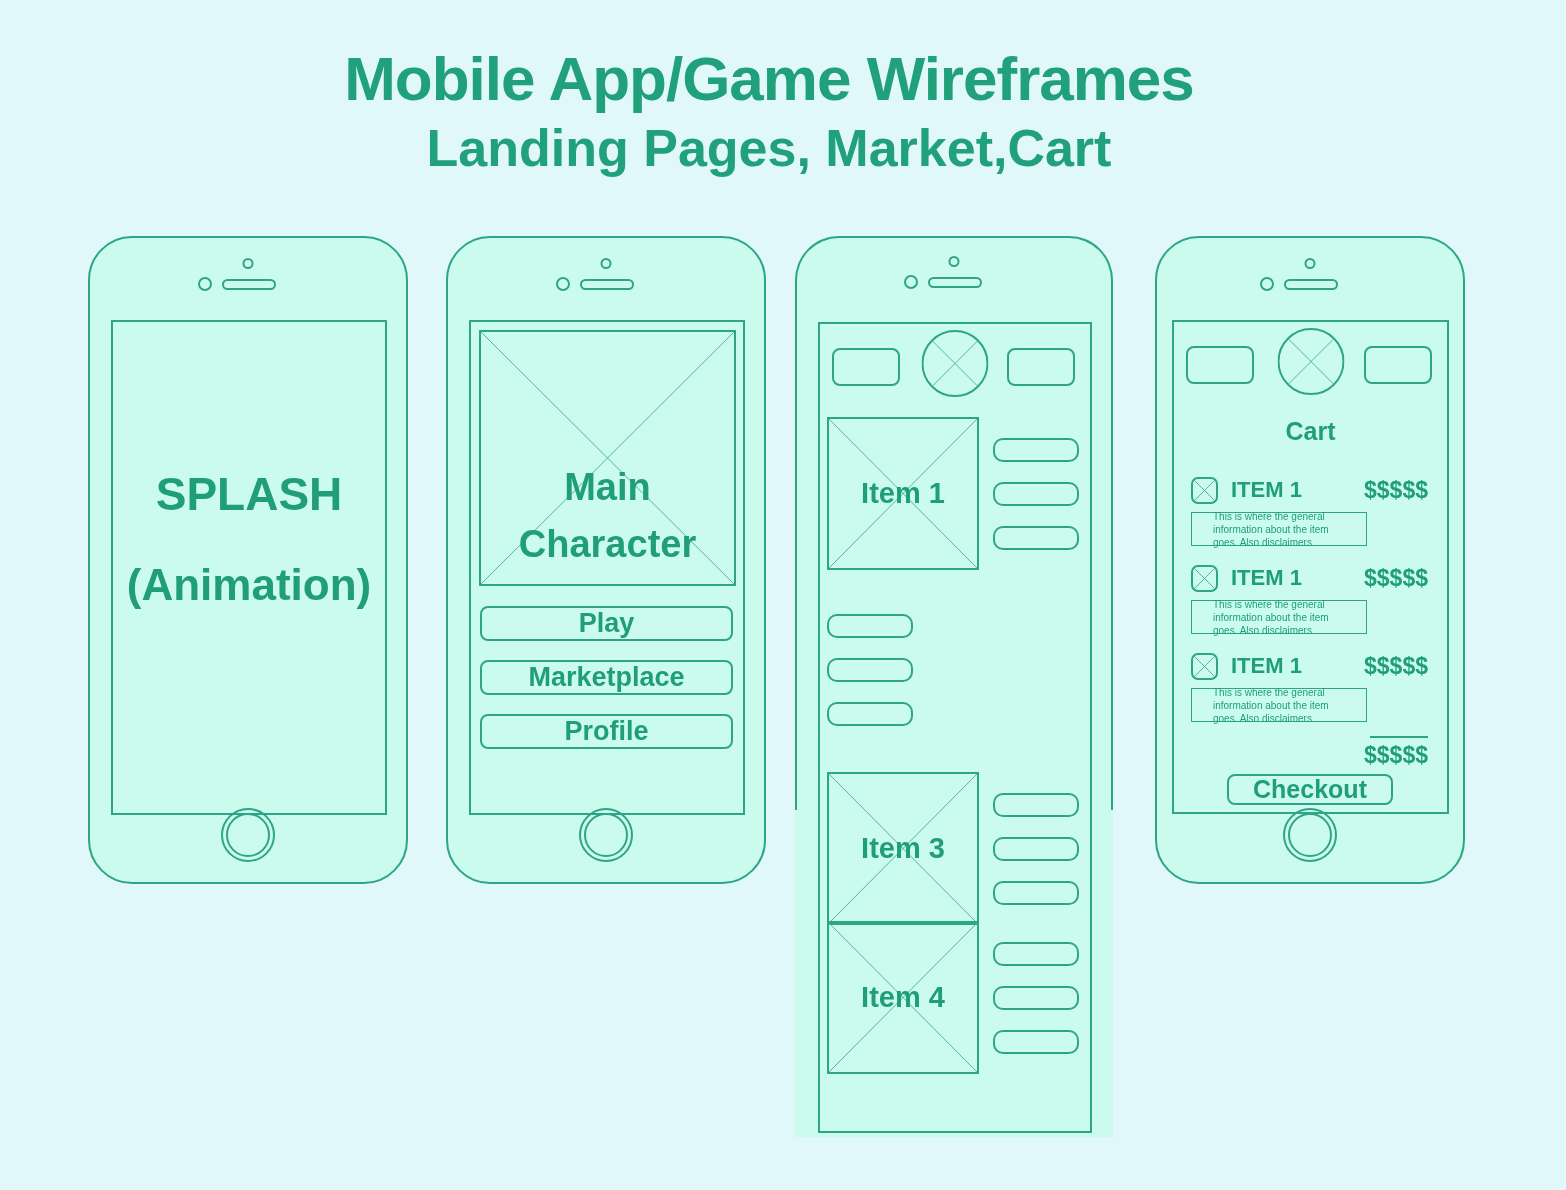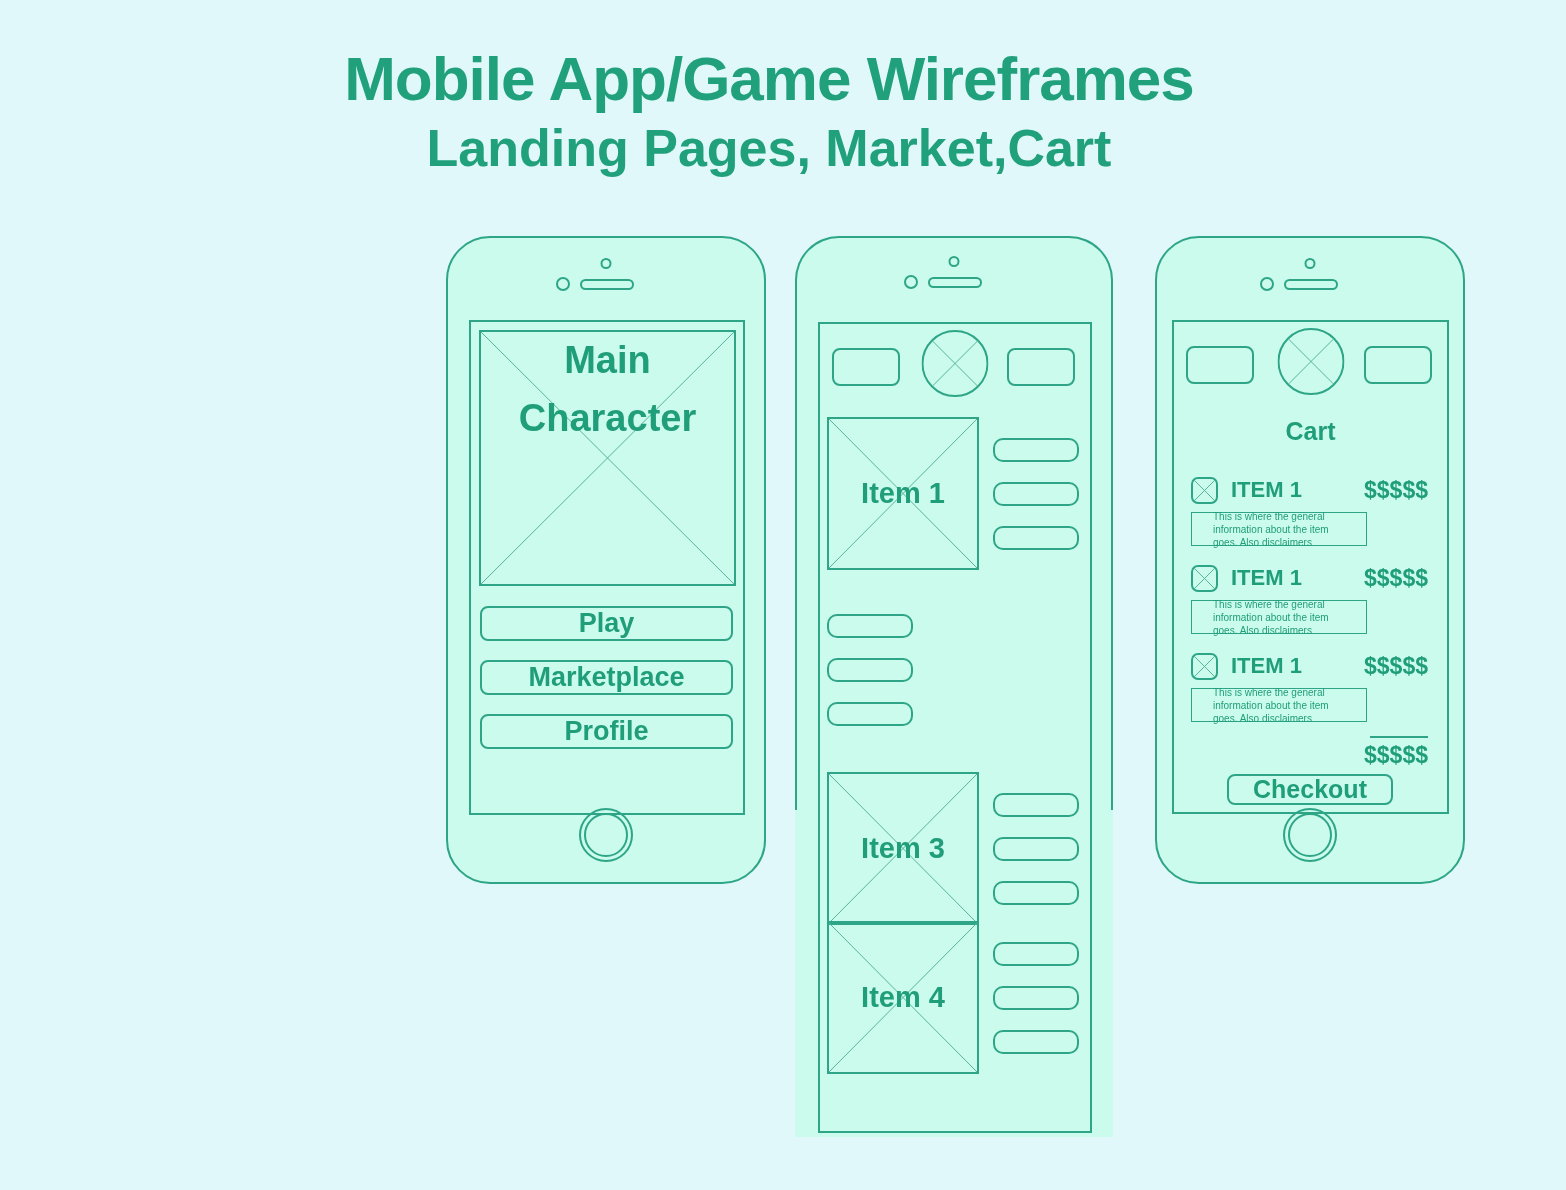--- a/index.html
+++ b/index.html
@@ -125,21 +125,21 @@
   .splash-line1 { font-size: 46px; }
   .splash-line2 { font-size: 44px; }
   
   .landing-img {
     position: absolute;
     top: 8px; left: 8px;
     width: 257px; height: 256px;
     border: 2px solid #2da586;
     box-sizing: border-box;
     display: flex;
-    align-items: flex-start;
+    align-items: flex-end;
     justify-content: center;
   }
   .landing-img-label {
     position: relative;
     width: 215px;
     text-align: center;
     font-size: 38px;
     font-weight: bold;
     color: #1f9e79;
     line-height: 1.52;
@@ -339,20 +339,30 @@
 </head>
 <body>
 
 <div class="canvas">
 
   <div class="page-header">
     <div class="page-title">Mobile App/Game Wireframes</div>
     <div class="page-subtitle">Landing Pages, Market,Cart</div>
   </div>
 
+  <section class="phone" style="left:88px;">
+    <div class="camera"></div>
+    <div class="sensor"></div>
+    <div class="speaker"></div>
+    <div class="screen splash-screen">
+      <div class="splash-line1">SPLASH</div>
+      <div class="splash-line2">(Animation)</div>
+    </div>
+    <div class="home"></div>
+  </section>
 
   <section class="phone" style="left:446px;">
     <div class="camera"></div>
     <div class="sensor"></div>
     <div class="speaker"></div>
     <div class="screen">
       <div class="landing-img">
         <svg class="x-lines" viewBox="0 0 100 100" preserveAspectRatio="none">
           <line x1="0" y1="0" x2="100" y2="100" vector-effect="non-scaling-stroke"></line>
           <line x1="100" y1="0" x2="0" y2="100" vector-effect="non-scaling-stroke"></line>

